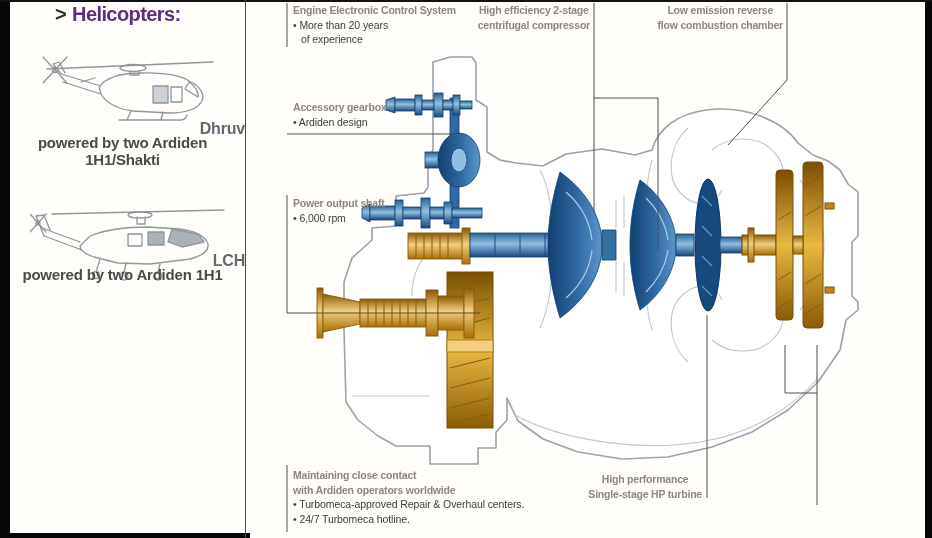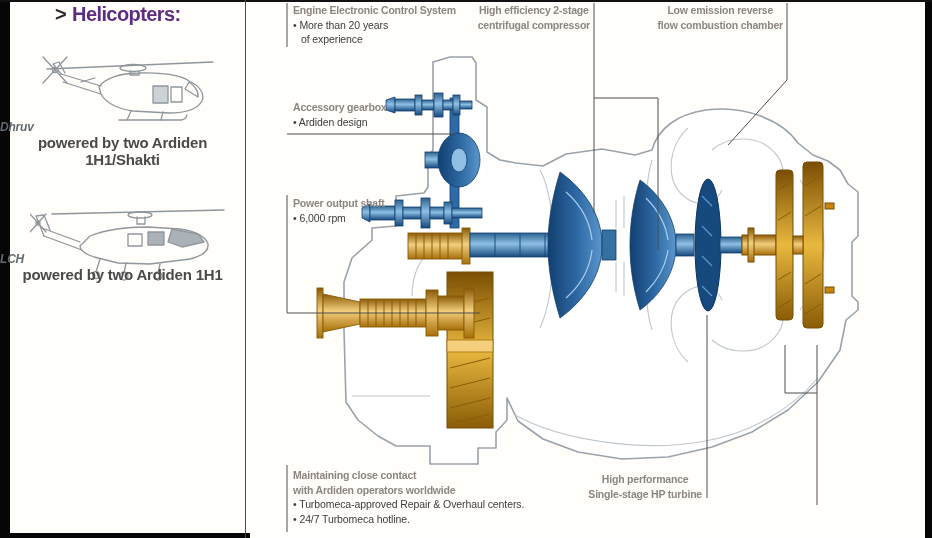--- a/index.html
+++ b/index.html
@@ -13,21 +13,21 @@
   .edge-right{position:absolute;right:0;top:0;width:7px;height:538px;background:#060606;}
   .edge-top{position:absolute;left:0;top:0;width:932px;height:2px;background:#111;}
   .bottom-bar{position:absolute;left:0;top:533px;width:250px;height:5px;background:#060606;}
   .divider{position:absolute;left:245px;top:0;width:1px;height:538px;background:#4a4a4a;}
 
   
   .heading{position:absolute;left:55px;top:3px;font-size:20px;font-weight:bold;letter-spacing:-0.6px;white-space:nowrap;}
   .heading .marker{color:#2b2b2b;margin-right:6px;}
   .heading .word{color:#5e2d82;}
   .heli-fig{position:absolute;}
-  .heli-name{position:absolute;left:0;width:245px;text-align:left;font-size:12px;font-weight:bold;color:#63696e;letter-spacing:-0.2px;font-style:italic;}
+  .heli-name{position:absolute;left:0;width:245px;text-align:right;font-size:16px;font-weight:bold;color:#63696e;letter-spacing:-0.2px;}
   .heli-caption{position:absolute;left:0;width:245px;text-align:center;font-size:15px;font-weight:bold;color:#4a4a4a;letter-spacing:-0.2px;}
 
   
   .engine-layer{position:absolute;left:0;top:0;width:932px;height:538px;}
 
   
   .label{position:absolute;font-size:10.5px;line-height:14.5px;white-space:nowrap;}
   .label .t{font-weight:bold;color:#8d8680;letter-spacing:-0.2px;}
   .label .b{color:#3c3c3c;letter-spacing:-0.1px;}
   .label .indent{padding-left:8px;}

